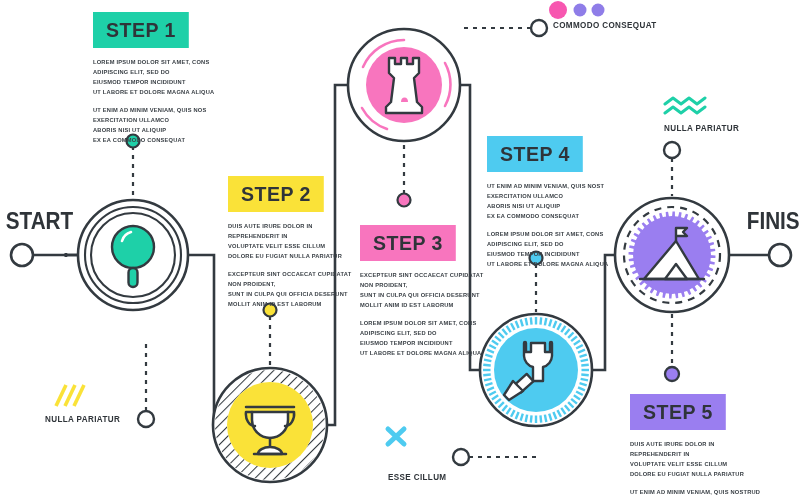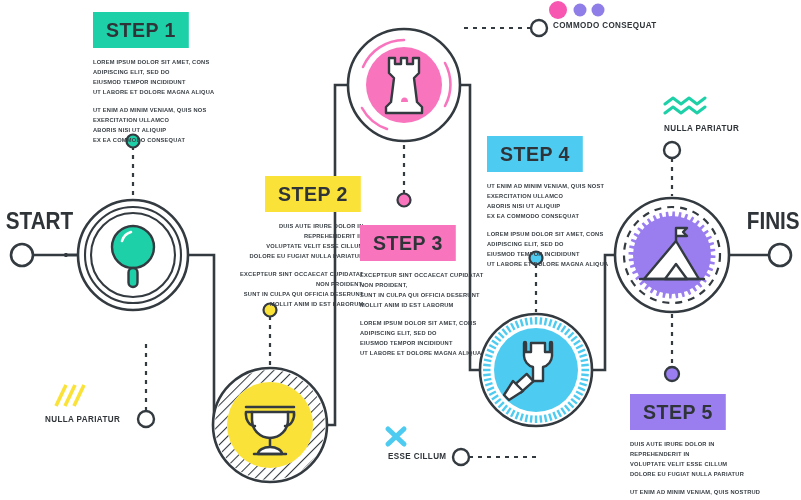--- a/index.html
+++ b/index.html
@@ -282,21 +282,21 @@
     <div class="body">LOREM IPSUM DOLOR SIT AMET, CONS
 ADIPISCING ELIT, SED DO
 EIUSMOD TEMPOR INCIDIDUNT
 UT LABORE ET DOLORE MAGNA ALIQUA</div>
     <div class="body second">UT ENIM AD MINIM VENIAM, QUIS NOS
 EXERCITATION ULLAMCO
 ABORIS NISI UT ALIQUIP
 EX EA COMMODO CONSEQUAT</div>
   </div>
 
-  <div class="blk" style="left:218px;top:176px;width:150px;text-align:right;">
+  <div class="blk" style="left:228px;top:176px;width:150px;">
     <div class="chip" style="background:#fae238;">STEP 2</div>
     <div class="body">DUIS AUTE IRURE DOLOR IN
 REPREHENDERIT IN
 VOLUPTATE VELIT ESSE CILLUM
 DOLORE EU FUGIAT NULLA PARIATUR</div>
     <div class="body second">EXCEPTEUR SINT OCCAECAT CUPIDATAT
 NON PROIDENT,
 SUNT IN CULPA QUI OFFICIA DESERUNT
 MOLLIT ANIM ID EST LABORUM</div>
   </div>
@@ -367,21 +367,21 @@
   <div class="deco" style="left:52px;top:382px;">
     <svg width="40" height="28" viewBox="0 0 40 28">
       <g stroke="#fae238" stroke-width="3.6" stroke-linecap="butt">
         <line x1="4" y1="24" x2="14" y2="3"></line>
         <line x1="13" y1="24" x2="23" y2="3"></line>
         <line x1="22" y1="24" x2="32" y2="3"></line>
       </g>
     </svg>
   </div>
 
-  <div class="tag" style="left:388px;top:451px;">
+  <div class="tag" style="left:388px;top:472px;">
     <div class="tlabel">ESSE CILLUM</div>
   </div>
   <div class="deco" style="left:382px;top:424px;">
     <svg width="30" height="26" viewBox="0 0 30 26">
       <g stroke="#4ecbf0" stroke-width="5" stroke-linecap="round">
         <line x1="6" y1="5" x2="22" y2="20"></line>
         <line x1="22" y1="5" x2="6" y2="20"></line>
       </g>
     </svg>
   </div>

